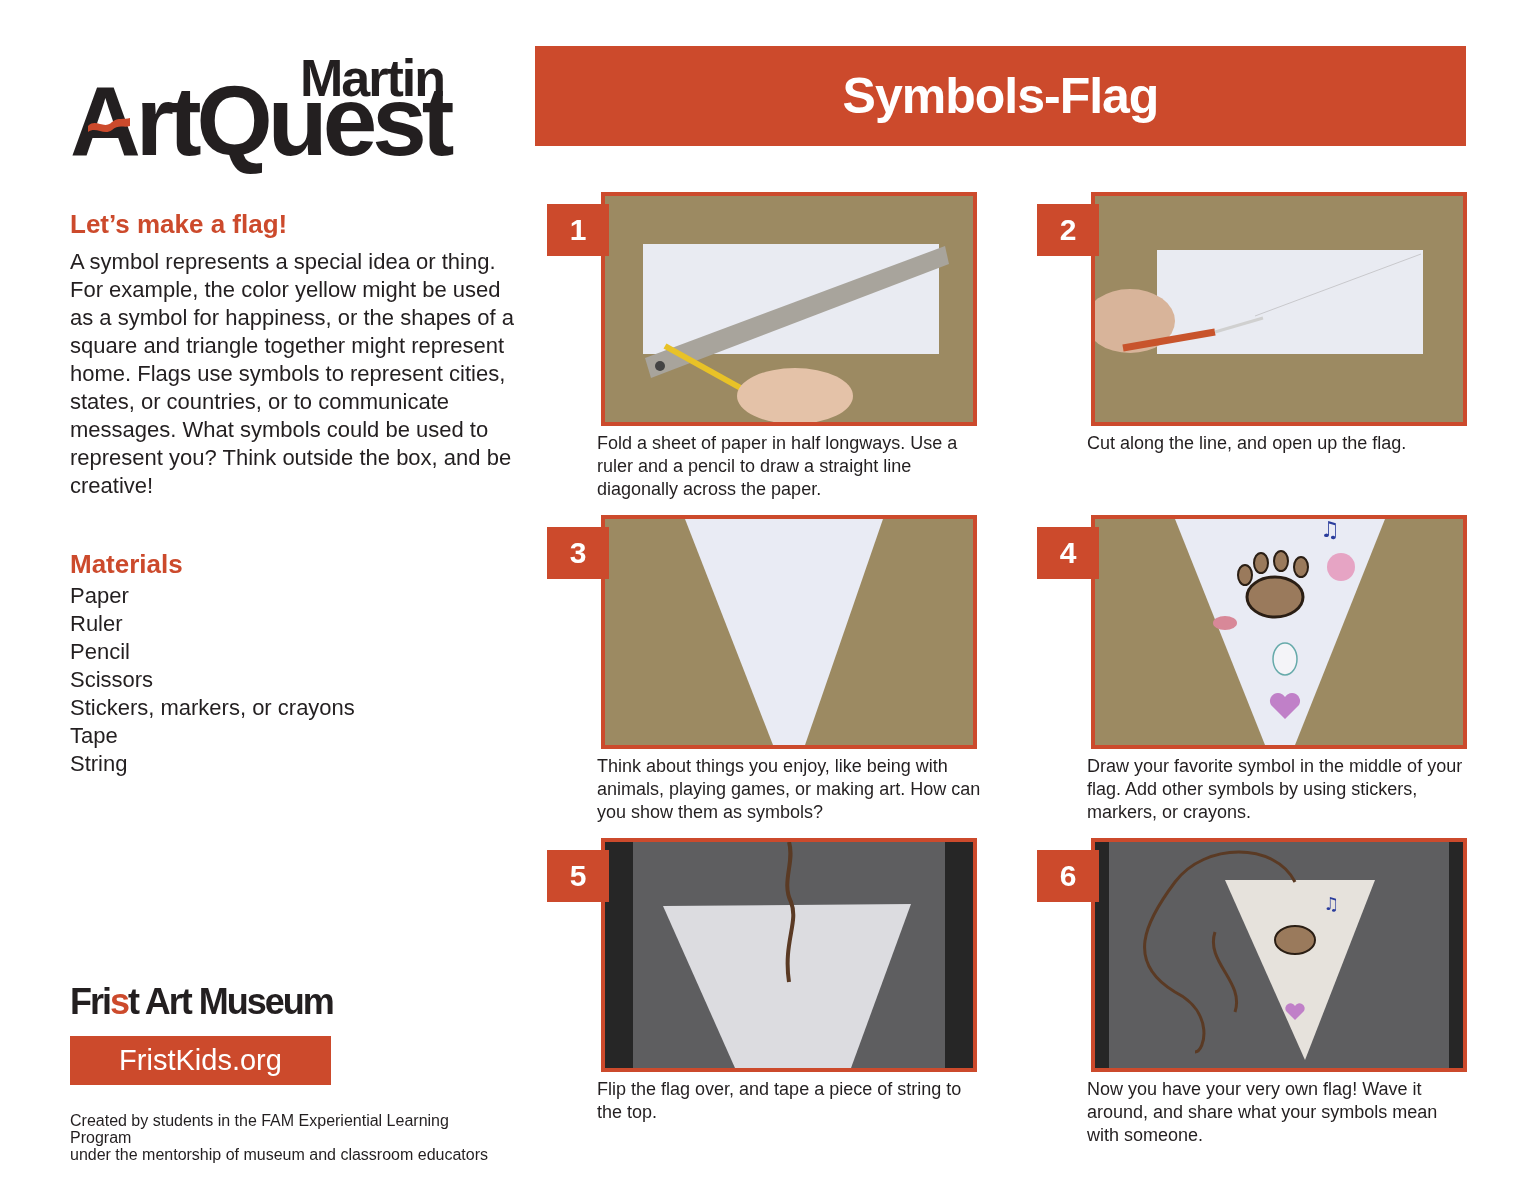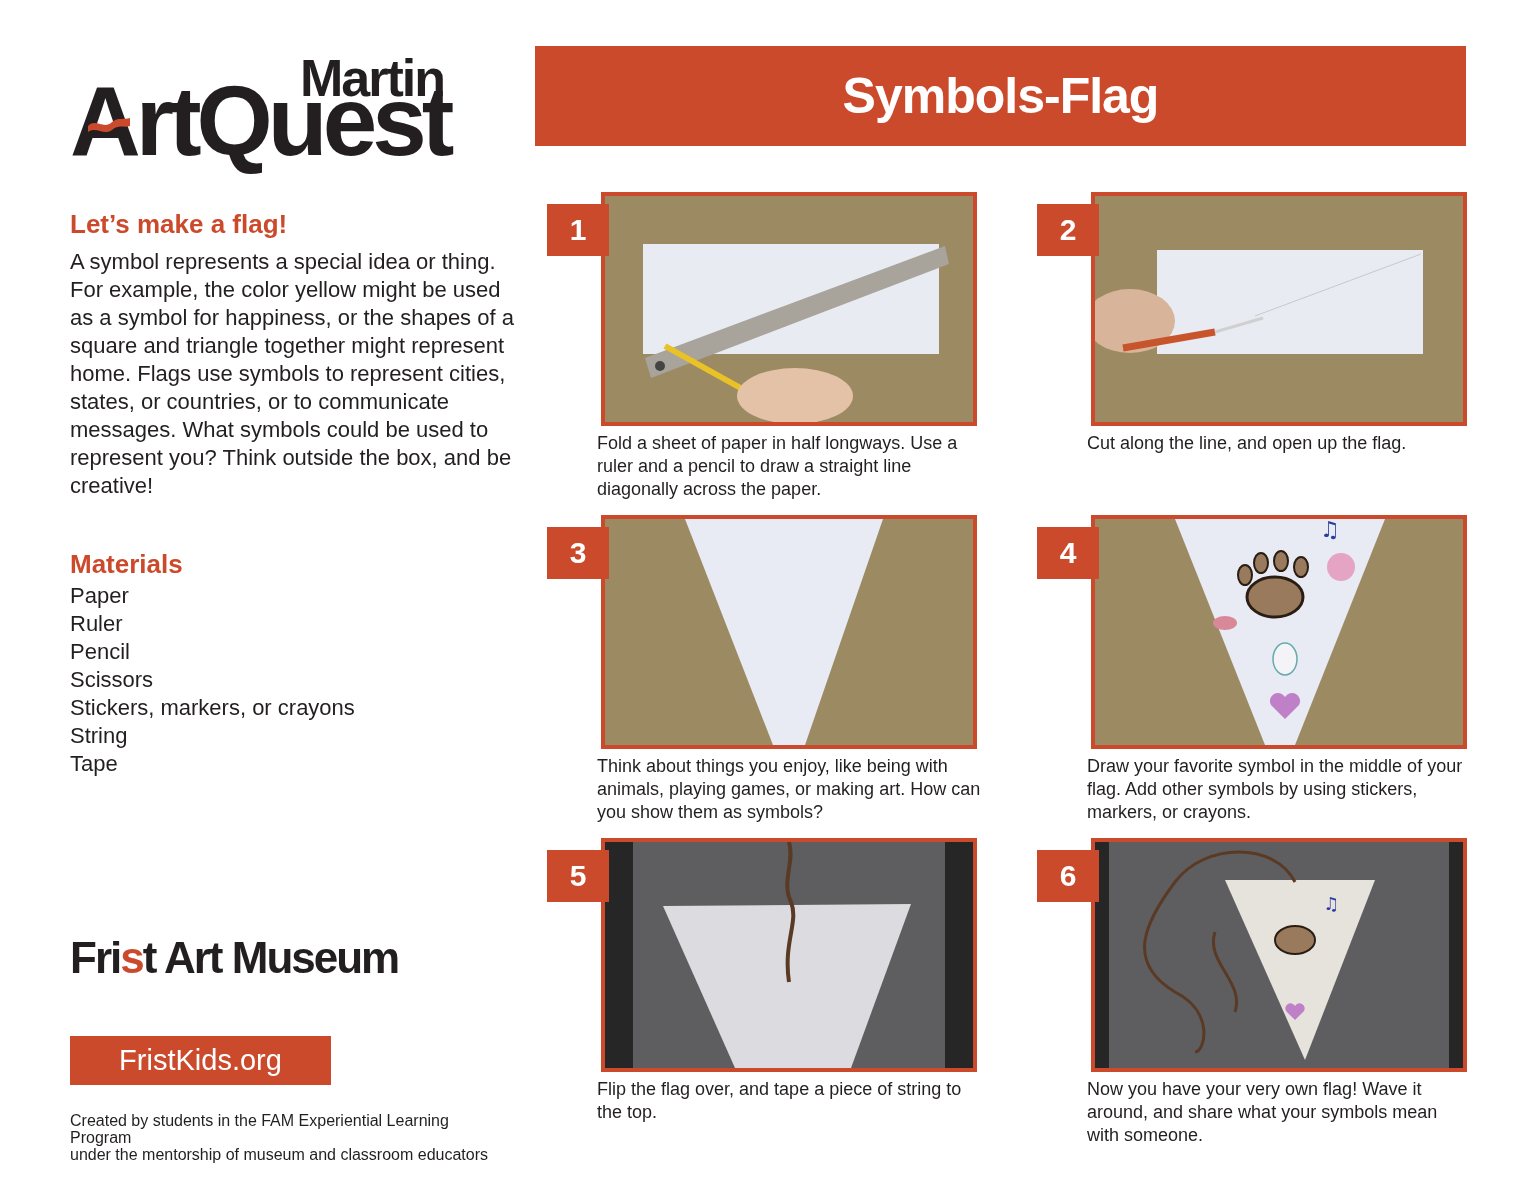--- a/index.html
+++ b/index.html
@@ -21,21 +21,21 @@
 
   
   .intro { position: absolute; left: 70px; top: 208px; width: 450px; }
   .section-heading { color: var(--accent); font-size: 26px; font-weight: bold; line-height: 32px; }
   .intro p { font-size: 22px; line-height: 28px; margin-top: 8px; }
   .materials { position: absolute; left: 70px; top: 548px; width: 400px; }
   .materials ul { list-style: none; margin-top: 2px; }
   .materials li { font-size: 22px; line-height: 28px; }
 
   
-  .frist { position: absolute; left: 70px; top: 934px; font-size: 44px; font-weight: bold; letter-spacing: -2px; line-height: 48px; }
+  .frist { position: absolute; left: 70px; top: 978px; font-size: 36px; font-weight: bold; letter-spacing: -2px; line-height: 48px; }
   .frist .s { color: var(--accent); }
   .fristkids { position: absolute; left: 70px; top: 1036px; width: 261px; height: 49px; background: var(--accent);
                color: #fff; font-size: 29px; display: flex; align-items: center; justify-content: center; text-decoration: none; }
   .credit { position: absolute; left: 70px; top: 1112px; font-size: 16px; line-height: 17px; width: 420px; }
 
   
   .step { position: absolute; width: 436px; }
   .step .photo { position: absolute; left: 60px; top: 0; width: 376px; height: 234px; border: 4px solid var(--accent); overflow: hidden; }
   .step .photo svg { width: 100%; height: 100%; display: block; }
   .step .num { position: absolute; left: 6px; top: 12px; width: 62px; height: 52px; background: var(--accent); color: #fff;
@@ -71,22 +71,22 @@
 </div>
 
 <div class="materials">
   <h2 class="section-heading">Materials</h2>
   <ul>
     <li>Paper</li>
     <li>Ruler</li>
     <li>Pencil</li>
     <li>Scissors</li>
     <li>Stickers, markers, or crayons</li>
+    <li>Tape</li>
     <li>String</li>
-    <li>Tape</li>
   </ul>
 </div>
 
 <div class="frist"><span>Fri</span><span class="s">s</span><span>t Art Museum</span></div>
 <a class="fristkids">FristKids.org</a>
 <div class="credit">
   <div>Created by students in the FAM Experiential Learning Program</div>
   <div>under the mentorship of museum and classroom educators</div>
 </div>
 

